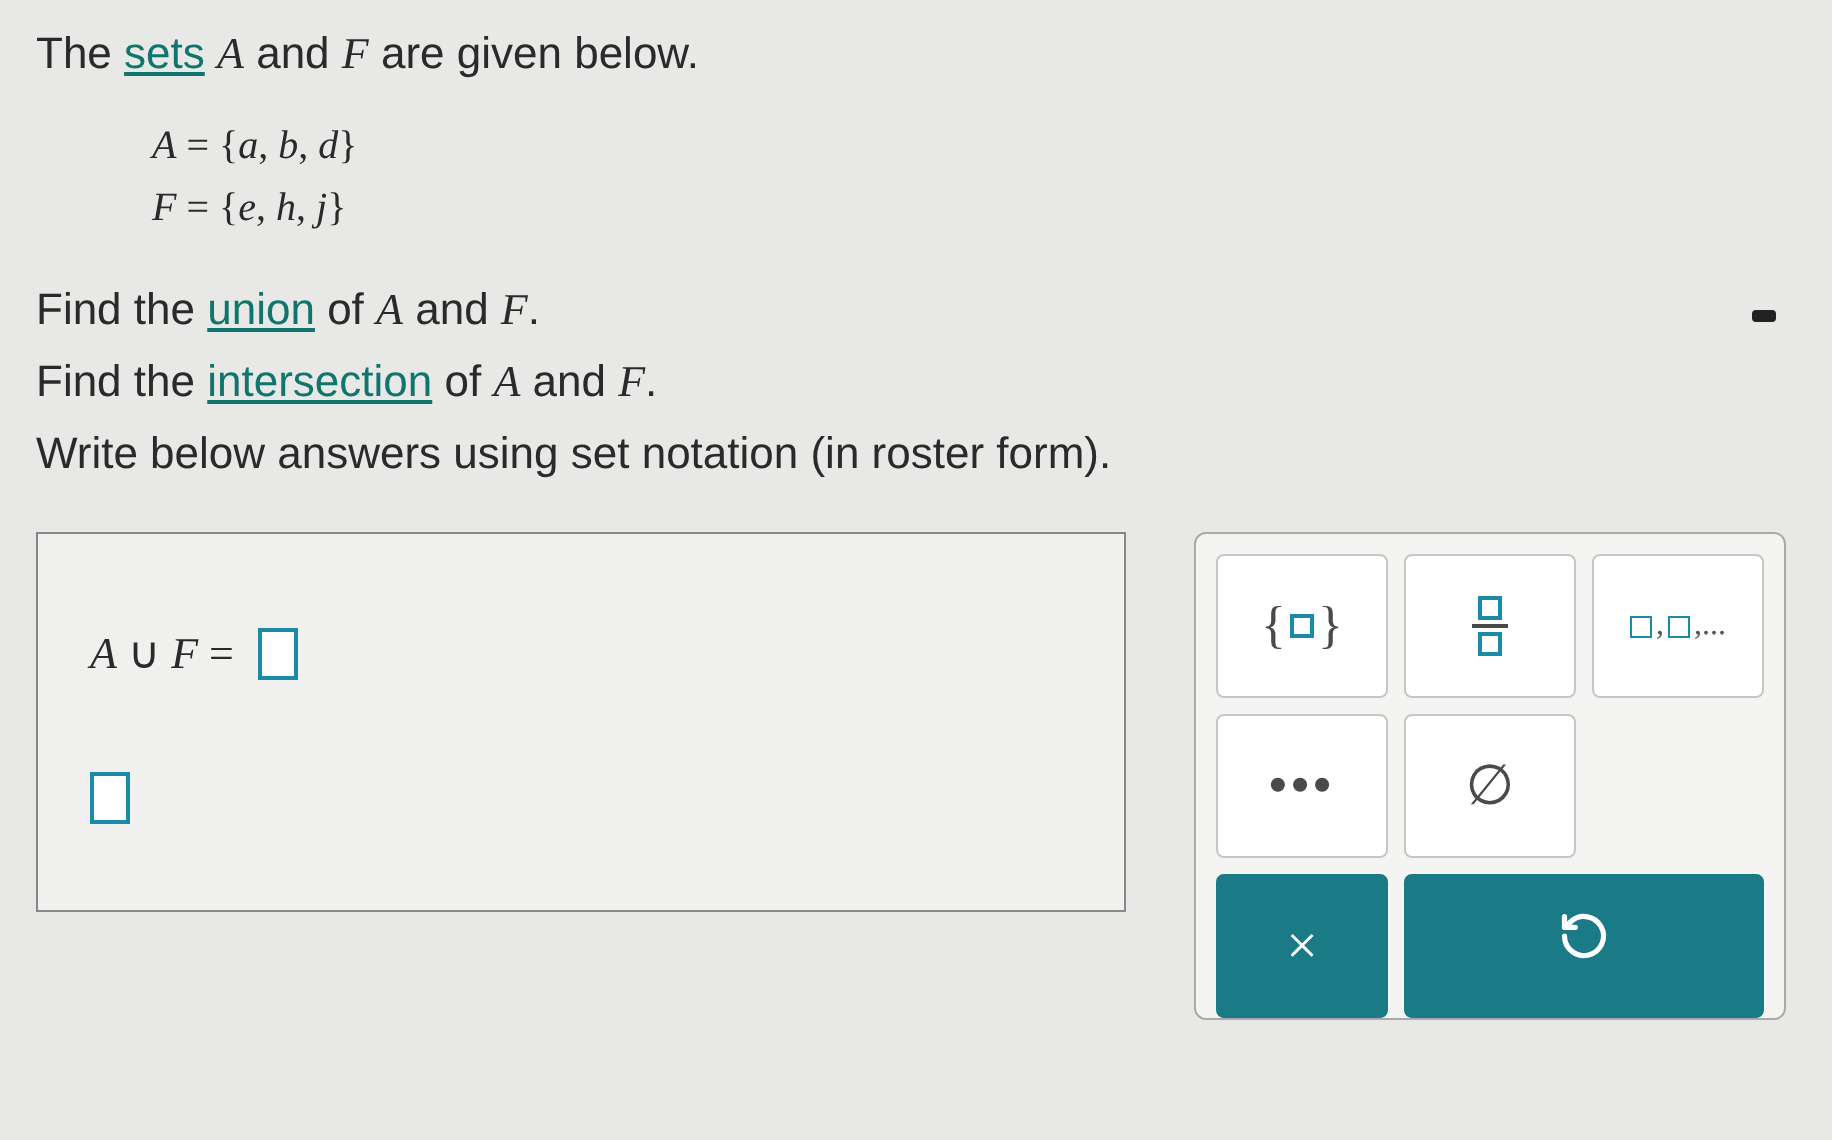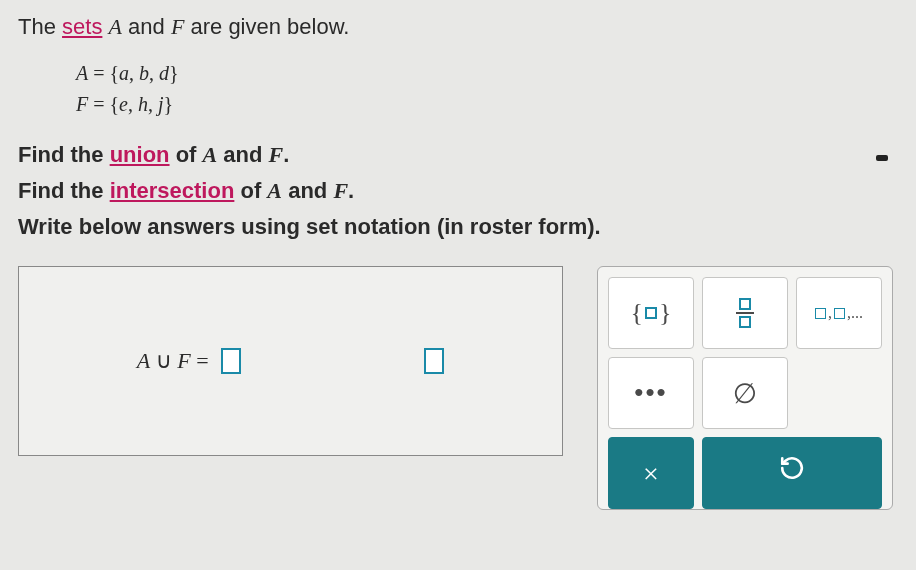--- a/index.html
+++ b/index.html
@@ -9,34 +9,34 @@
       background: #e8e8e6;
       font-family: Arial, Helvetica, sans-serif;
       padding: 10px 18px;
       color: #2a2a2a;
       font-size: 22px;
       line-height: 1.55;
       position: relative;
     }
     .math-it { font-family: 'Times New Roman', serif; font-style: italic; }
     .math { font-family: 'Times New Roman', serif; }
-    .linked { text-decoration: underline; color: #be185d; }
+    .linked { text-decoration: underline; color: #0f766e; }
     .intro { margin-bottom: 14px; }
     .setdefs { margin-left: 58px; margin-bottom: 18px; font-size: 20px; }
     .instructions { margin-top: 4px; }
-    .instructions p { margin-bottom: 2px; font-weight: bold; }
+    .instructions p { margin-bottom: 2px; }
     .answer-area { margin-top: 22px; display: flex; gap: 34px; align-items: flex-start; }
     .answer-box {
       border: 1px solid #888;
       background: #f0f0ee;
       width: 545px;
       height: 190px;
       padding: 22px 26px;
       display: flex;
-      flex-direction: row;
+      flex-direction: column;
       justify-content: space-around;
     }
     .answer-row { display: flex; align-items: center; gap: 12px; font-size: 22px; }
     .answer-input {
       width: 20px;
       height: 26px;
       border: 2px solid #1a8aa8;
       background: #fff;
       display: inline-block;
     }

